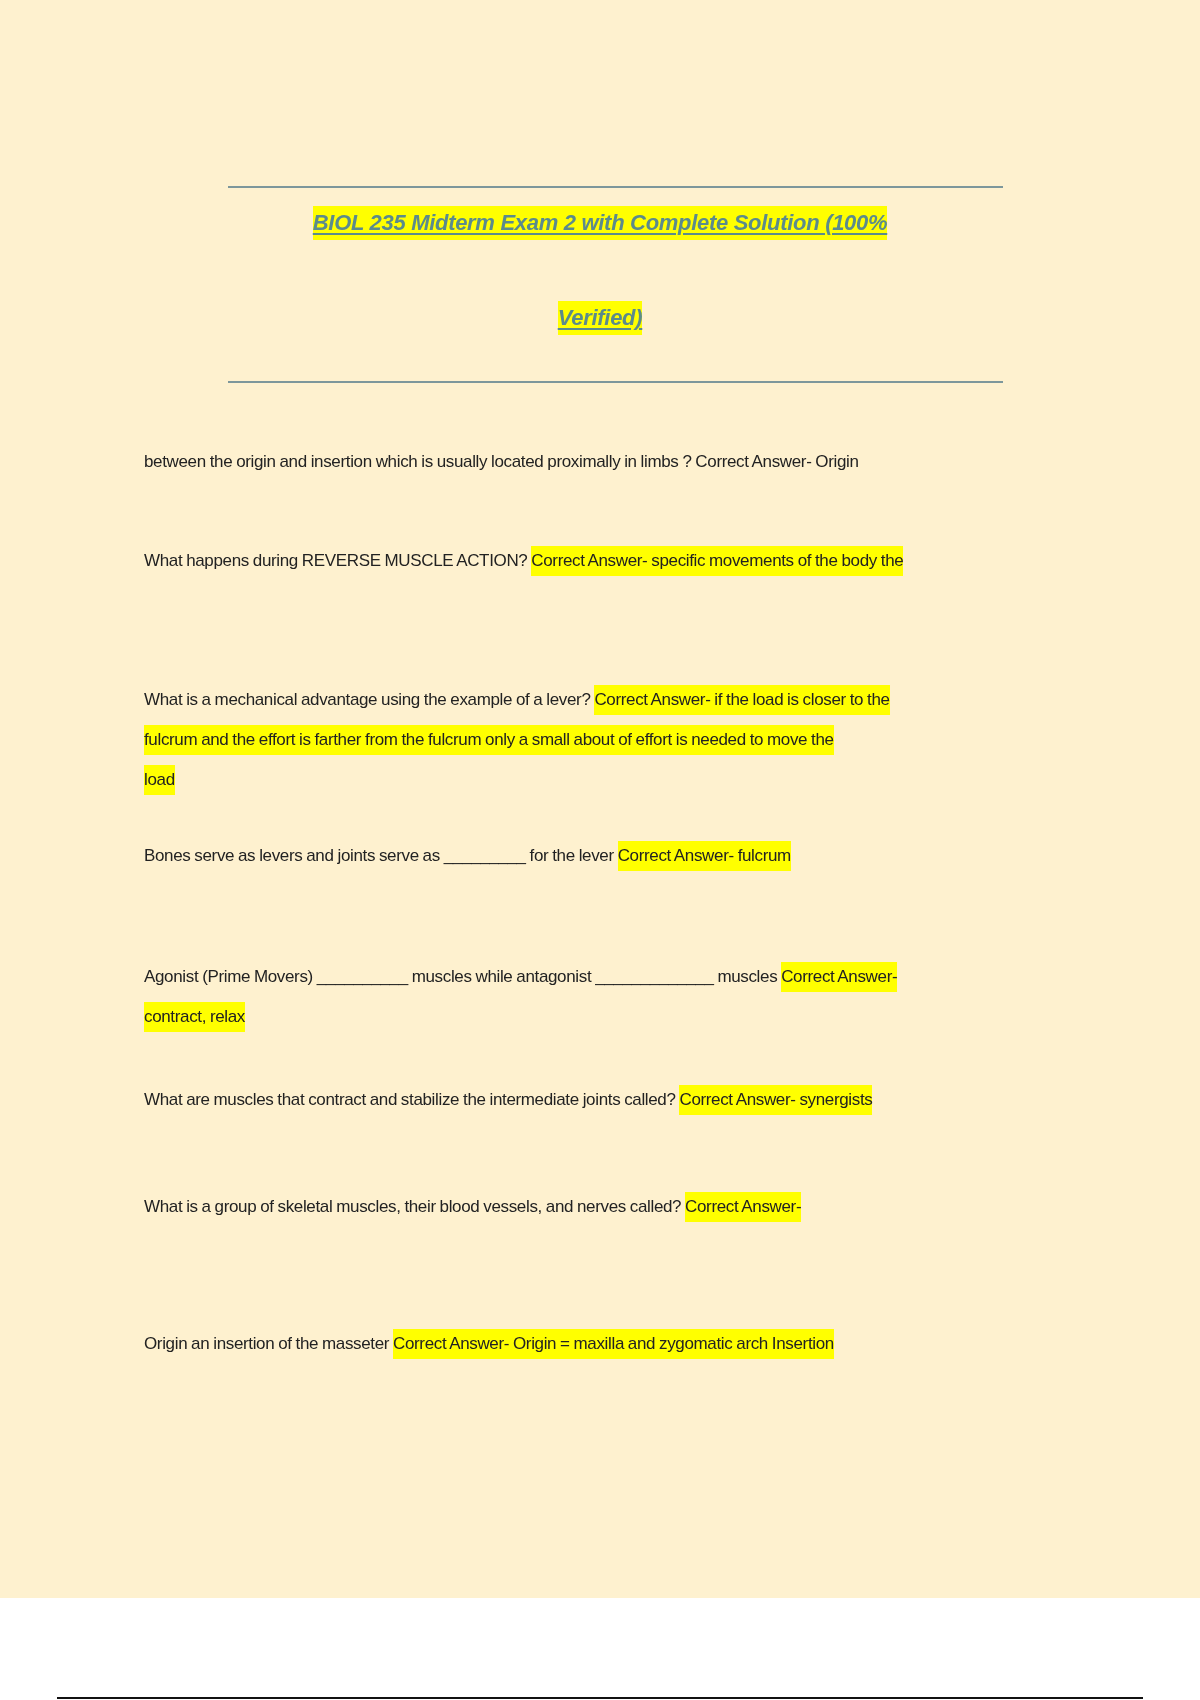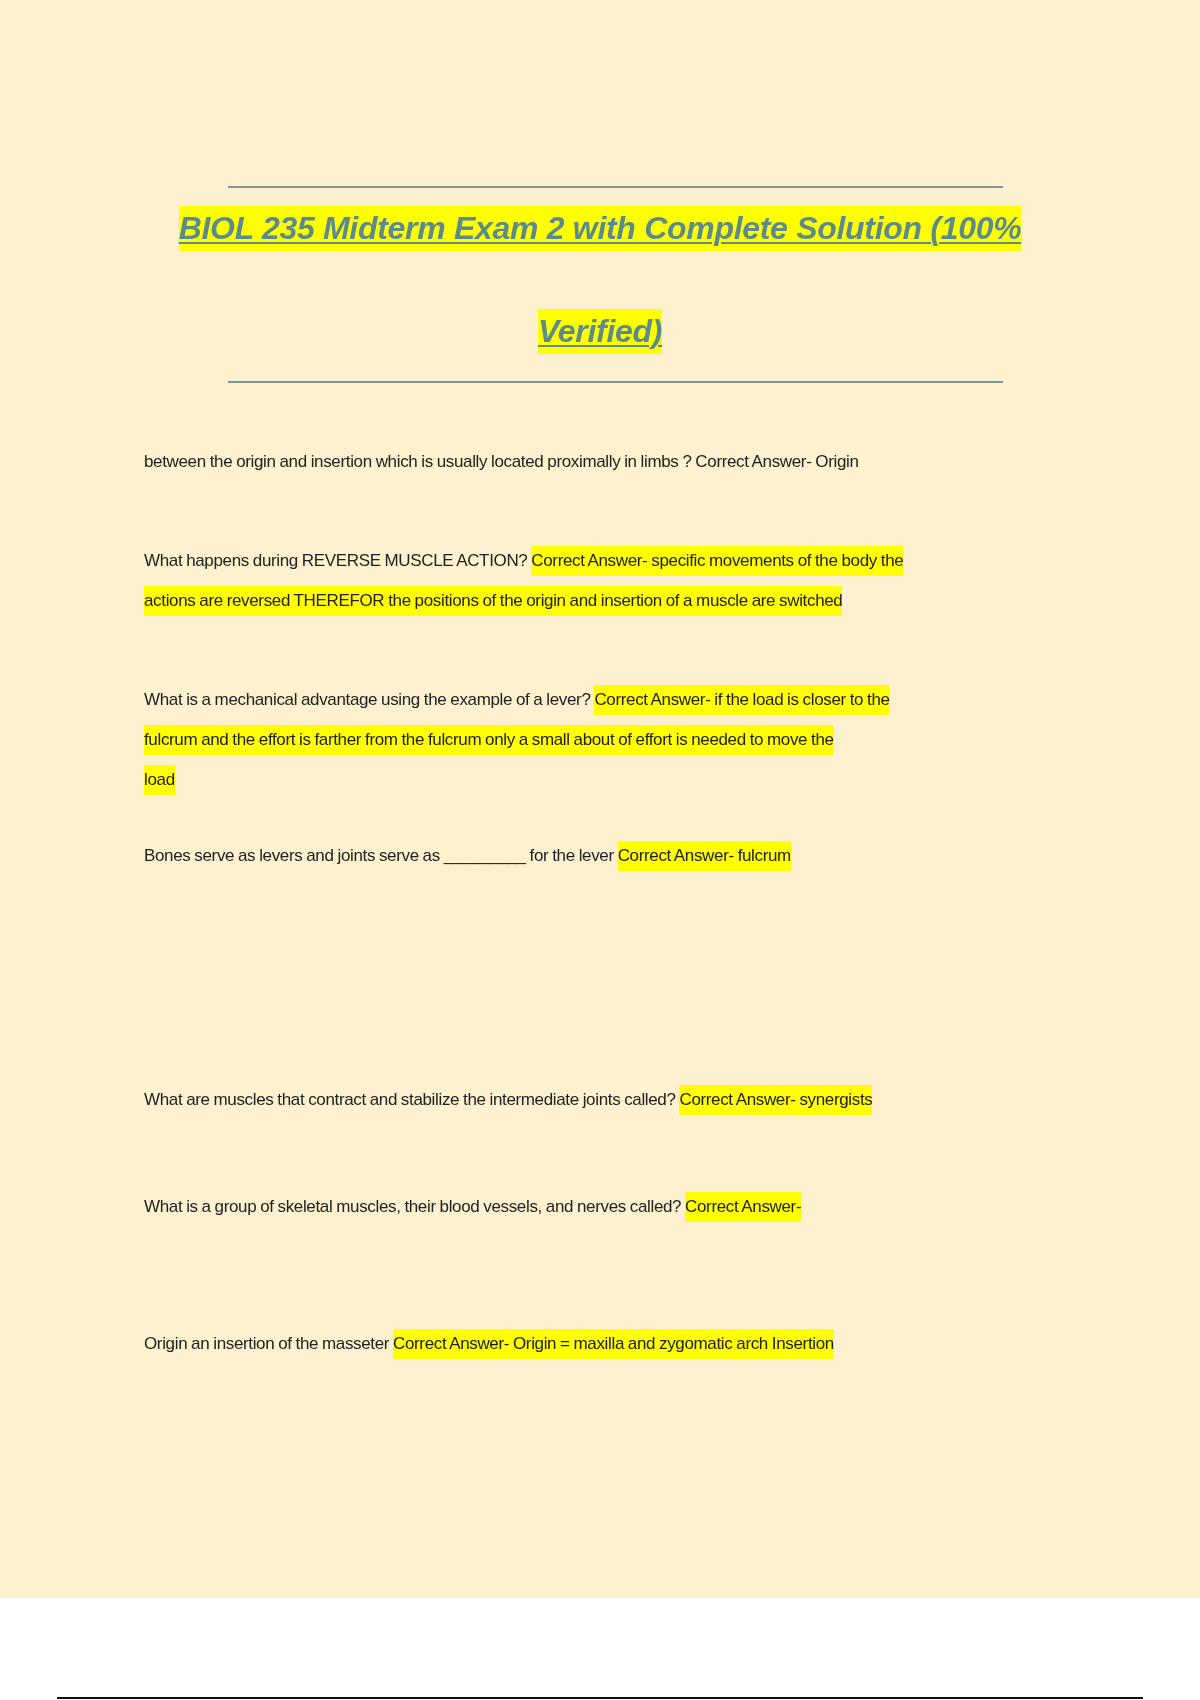--- a/index.html
+++ b/index.html
@@ -33,33 +33,33 @@
     .rule.bottom { top: 381px; }
 
     .title-line {
       position: absolute;
       left: 0;
       width: 1200px;
       text-align: center;
       font-family: "Liberation Sans", sans-serif;
       font-style: italic;
       font-weight: bold;
-      font-size: 32px;
+      font-size: 22px;
       letter-spacing: -0.3px;
       color: #5b8b8c;
     }
     .title-line span {
       background: #ffff00;
       text-decoration: underline;
       text-decoration-thickness: 2px;
       text-underline-offset: 3px;
       padding: 4px 0 5px 0;
     }
     .title-line.l1 { top: 210px; }
-    .title-line.l2 { top: 313px; }
+    .title-line.l2 { top: 305px; }
 
     .qa {
       position: absolute;
       left: 144px;
       width: 960px;
       font-size: 17px;
       color: #222222;
       letter-spacing: -0.35px;
       word-spacing: -0.5px;
     }
@@ -102,43 +102,48 @@
   <div class="qa" style="top:442px;">
     <span class="line">
       <span>between the origin and insertion which is usually located proximally in limbs ? Correct Answer- Origin</span>
     </span>
   </div>
 
   <div class="qa" style="top:541px;">
     <span class="line">
       <span>What happens during REVERSE MUSCLE ACTION? </span><span class="hl">Correct Answer- specific movements of the body the</span>
     </span>
-    <span class="line">
-      <span class="hl">actions are reversed THEREFOR the positions of the origin and insertion of a muscle are switched</span>
-    </span>
   </div>
 
   <div class="qa" style="top:680px;">
     <span class="line">
       <span>What is a mechanical advantage using the example of a lever? </span><span class="hl">Correct Answer- if the load is closer to the</span>
     </span>
     <span class="line">
       <span class="hl">fulcrum and the effort is farther from the fulcrum only a small about of effort is needed to move the</span>
     </span>
     <span class="line">
       <span class="hl">load</span>
     </span>
   </div>
 
   <div class="qa" style="top:836px;">
     <span class="line">
       <span>Bones serve as levers and joints serve as _________ for the lever </span><span class="hl">Correct Answer- fulcrum</span>
     </span>
   </div>
 
+  <div class="qa" style="top:957px;">
+    <span class="line">
+      <span>Agonist (Prime Movers) __________ muscles while antagonist _____________ muscles </span><span class="hl">Correct Answer-</span>
+    </span>
+    <span class="line">
+      <span class="hl">contract, relax</span>
+    </span>
+  </div>
 
   <div class="qa" style="top:1080px;">
     <span class="line">
       <span>What are muscles that contract and stabilize the intermediate joints called? </span><span class="hl">Correct Answer- synergists</span>
     </span>
   </div>
 
   <div class="qa" style="top:1187px;">
     <span class="line">
       <span>What is a group of skeletal muscles, their blood vessels, and nerves called? </span><span class="hl">Correct Answer-</span>

